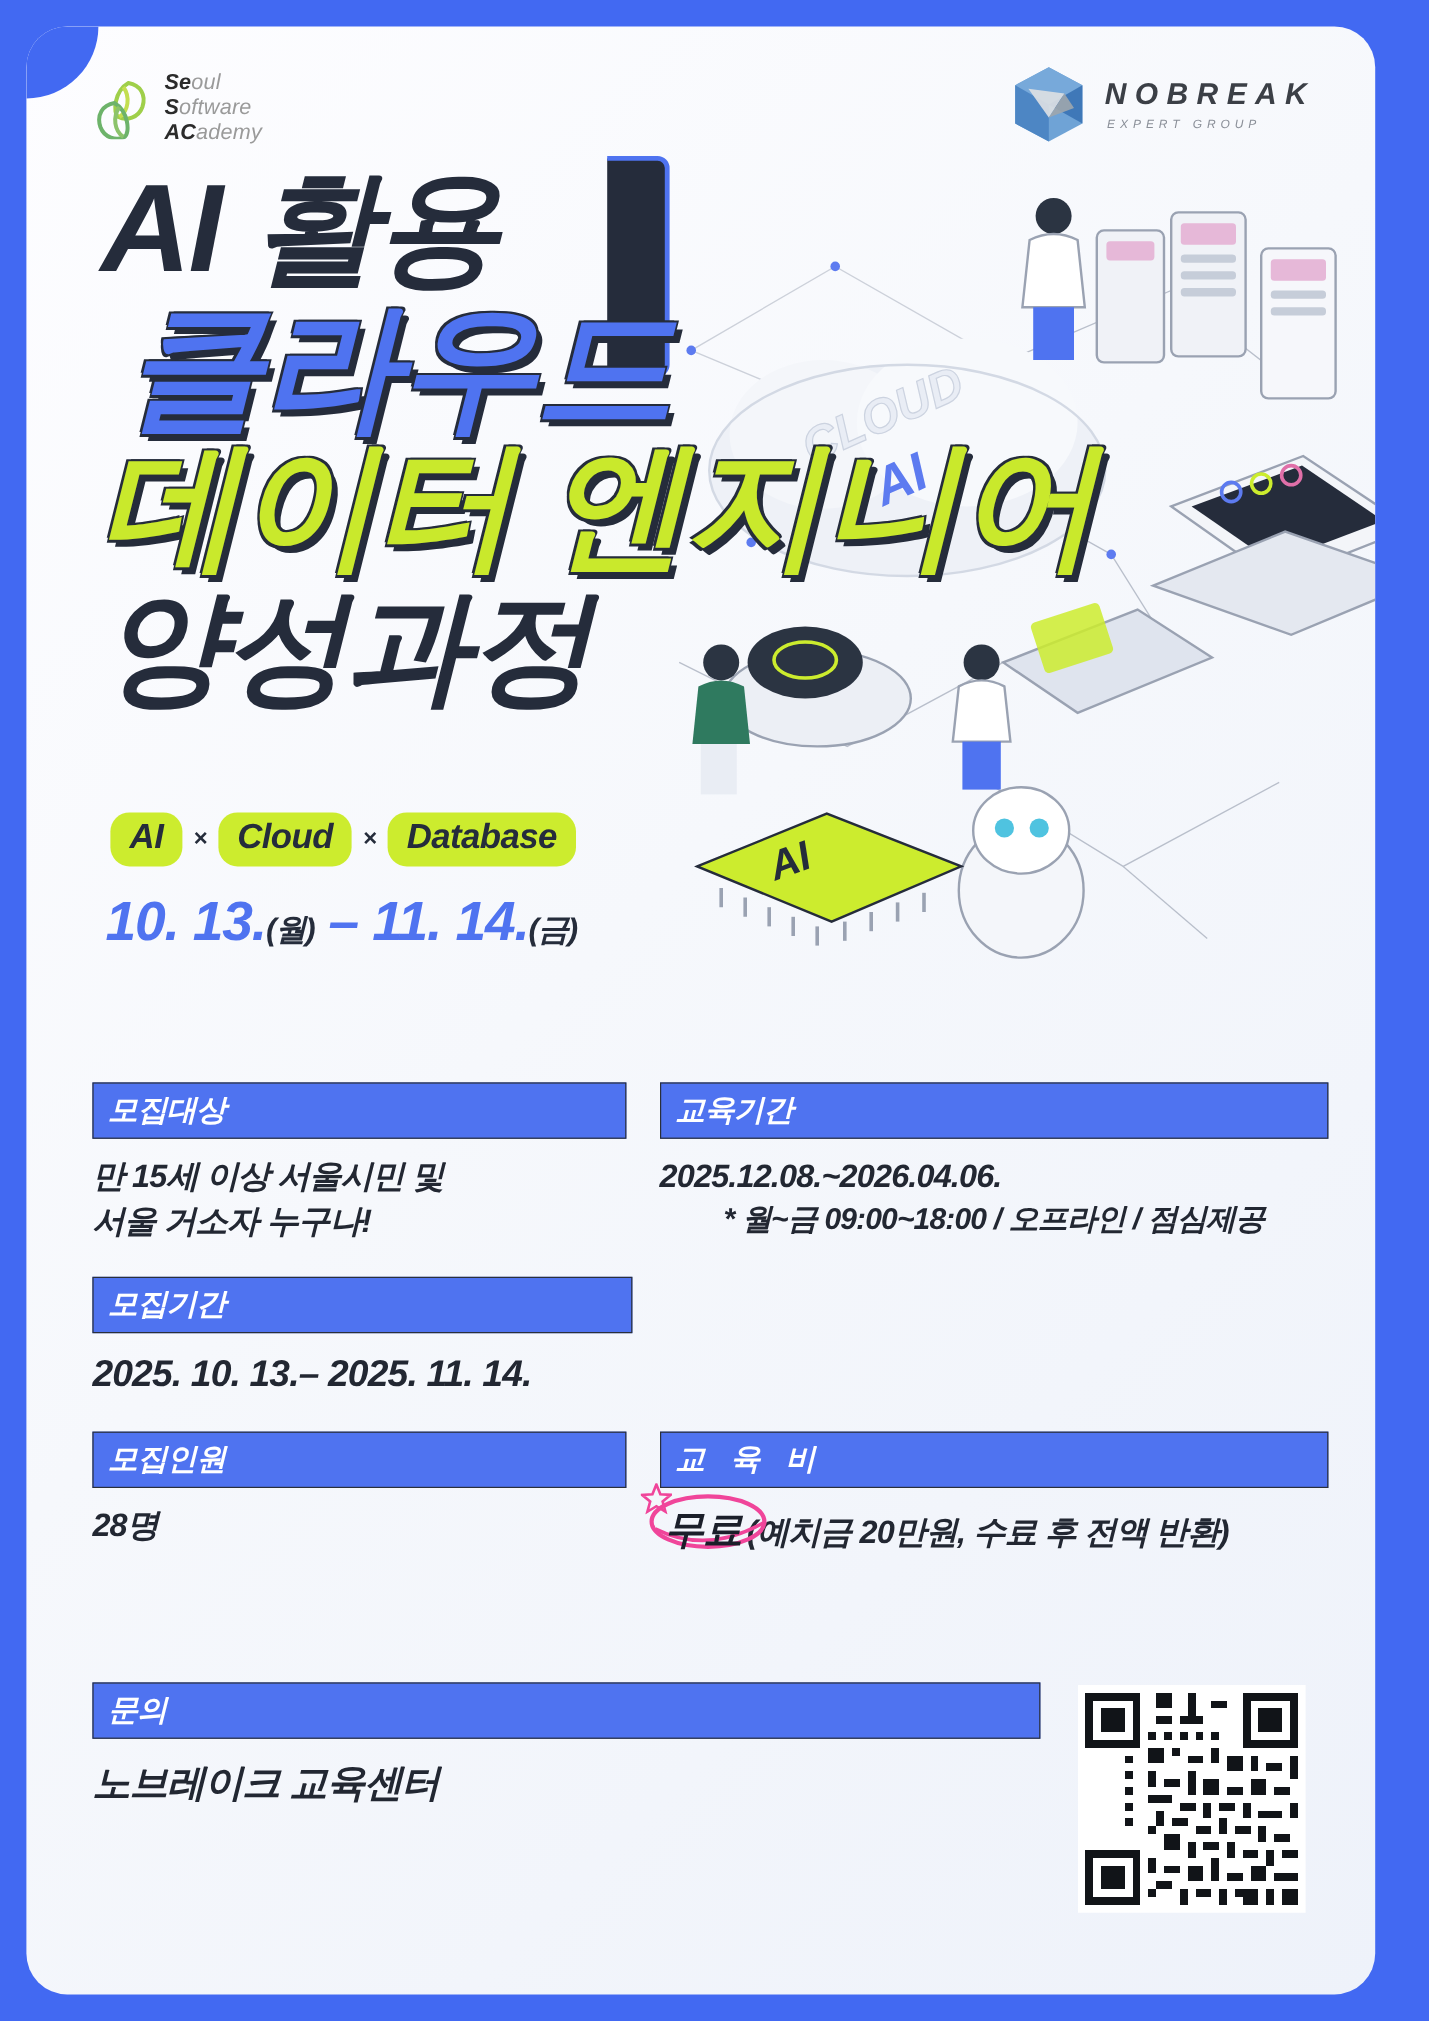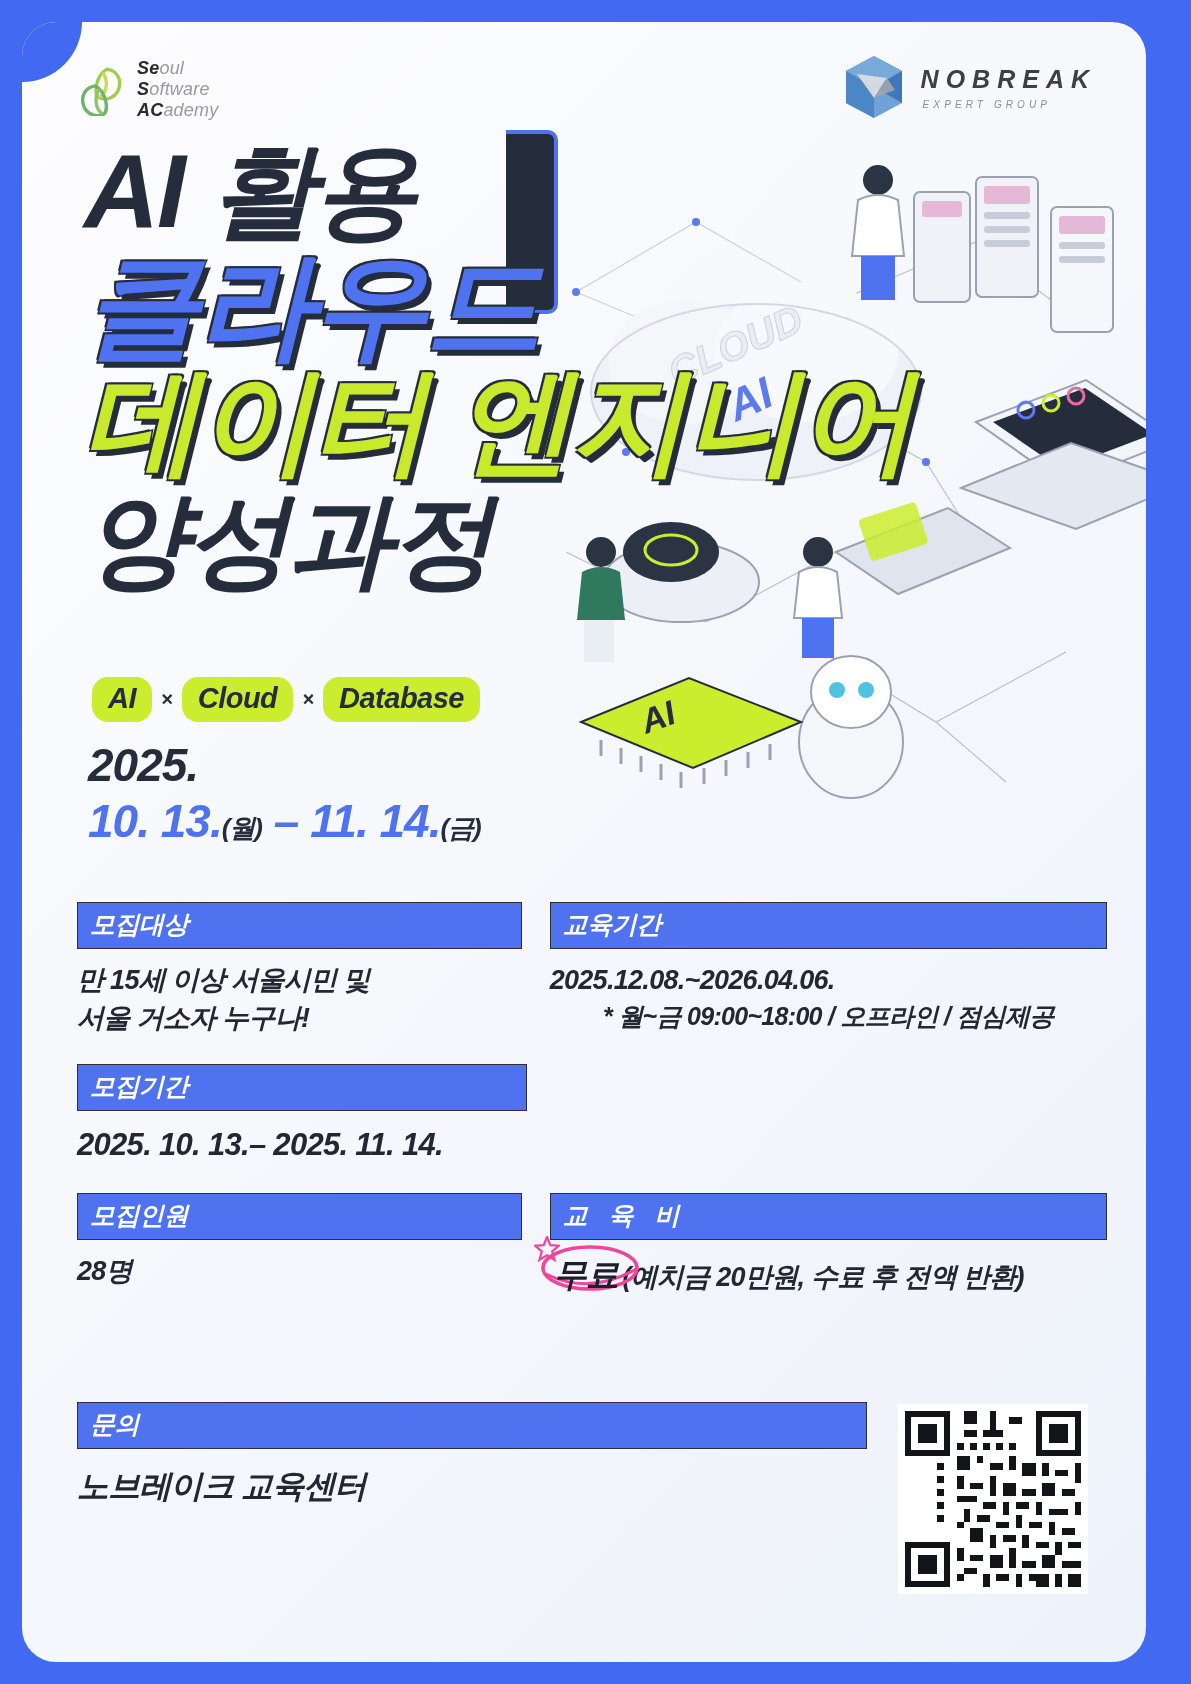--- a/index.html
+++ b/index.html
@@ -33,21 +33,21 @@
   .nb-text { text-align:left; }
   .nb-name { font-size:25px; letter-spacing:7px; color:#3b3f46; font-weight:600; }
   .nb-sub { font-size:10px; letter-spacing:4.1px; color:#8a8f98; margin-top:5px; margin-left:2px; }
 
   
   .hero { position:absolute; left:62px; top:118px; }
   .tline { font-weight:900; letter-spacing:-2px; line-height:.99; white-space:nowrap; }
   .t1 { font-size:104px; color:#252c3b; }
   .t2 { font-size:116px; color:#4f73f0;
         text-shadow: 5px 6px 0 #252c3b, -2px -2px 0 #252c3b, 2px -2px 0 #252c3b, -2px 2px 0 #252c3b;
-        margin-top:6px; }
+        margin-top:6px;margin-left:20px; }
   .t3 { font-size:116px; color:#c9e92c;
         text-shadow: 5px 6px 0 #252c3b, -2px -2px 0 #252c3b, 2px -2px 0 #252c3b, -2px 2px 0 #252c3b;
         }
   .t4 { font-size:104px; color:#252c3b; margin-top:10px; }
 
   
   .badges { position:absolute; left:70px; top:655px; display:flex; align-items:center; gap:9px; }
   .badge { background:#ccec2e; color:#252c3b; font-weight:900; font-size:29px;
            padding:5px 16px 7px; border-radius:16px; letter-spacing:-.5px; }
   .bx { color:#252c3b; font-size:20px; font-weight:700; }
@@ -237,21 +237,20 @@
 
   <div class="badges">
     <span class="badge">AI</span>
     <span class="bx">×</span>
     <span class="badge">Cloud</span>
     <span class="bx">×</span>
     <span class="badge">Database</span>
   </div>
 
   <div class="dates">
-    <div class="dyear">2025.</div>
     <div class="drange">
       <span>10. 13.</span><span class="dow">(월)</span>
       <span class="dash">–</span>
       <span>11. 14.</span><span class="dow">(금)</span>
     </div>
   </div>
 
   <div class="grid">
 
     <div class="row">

